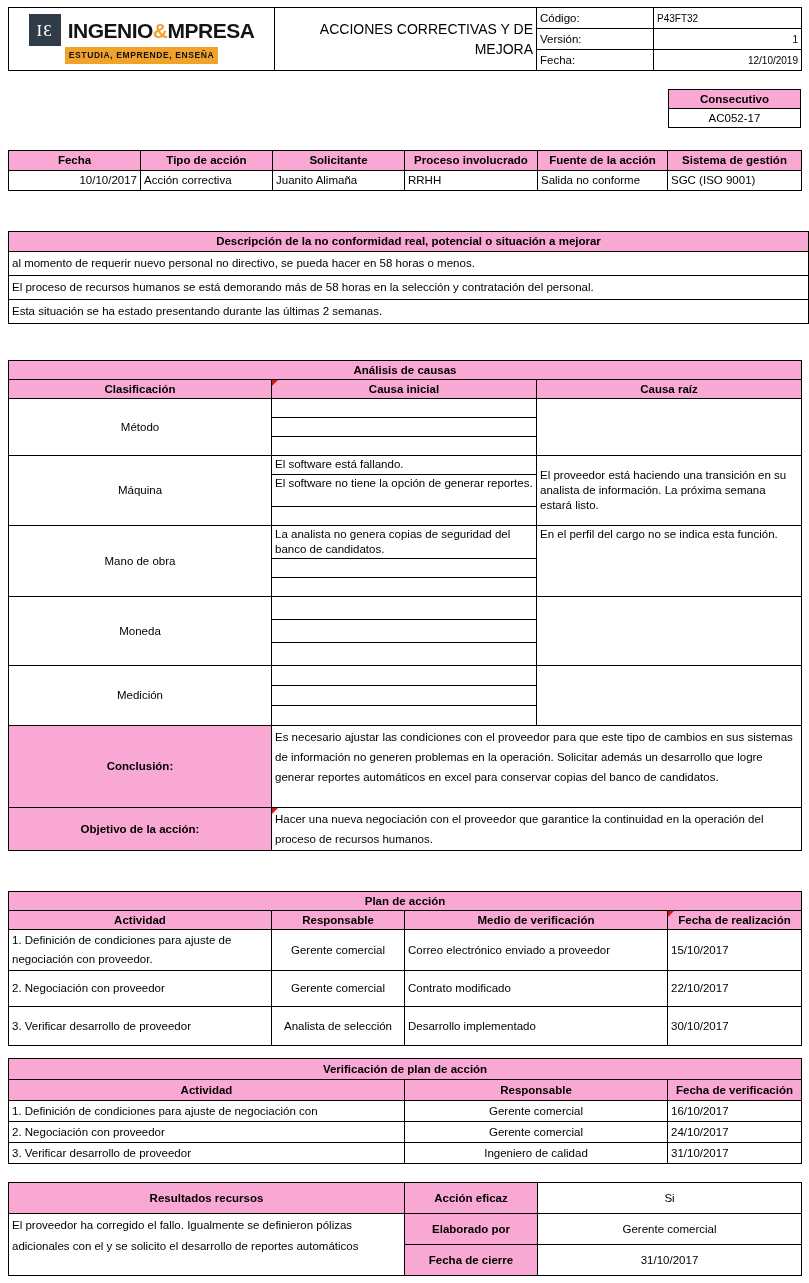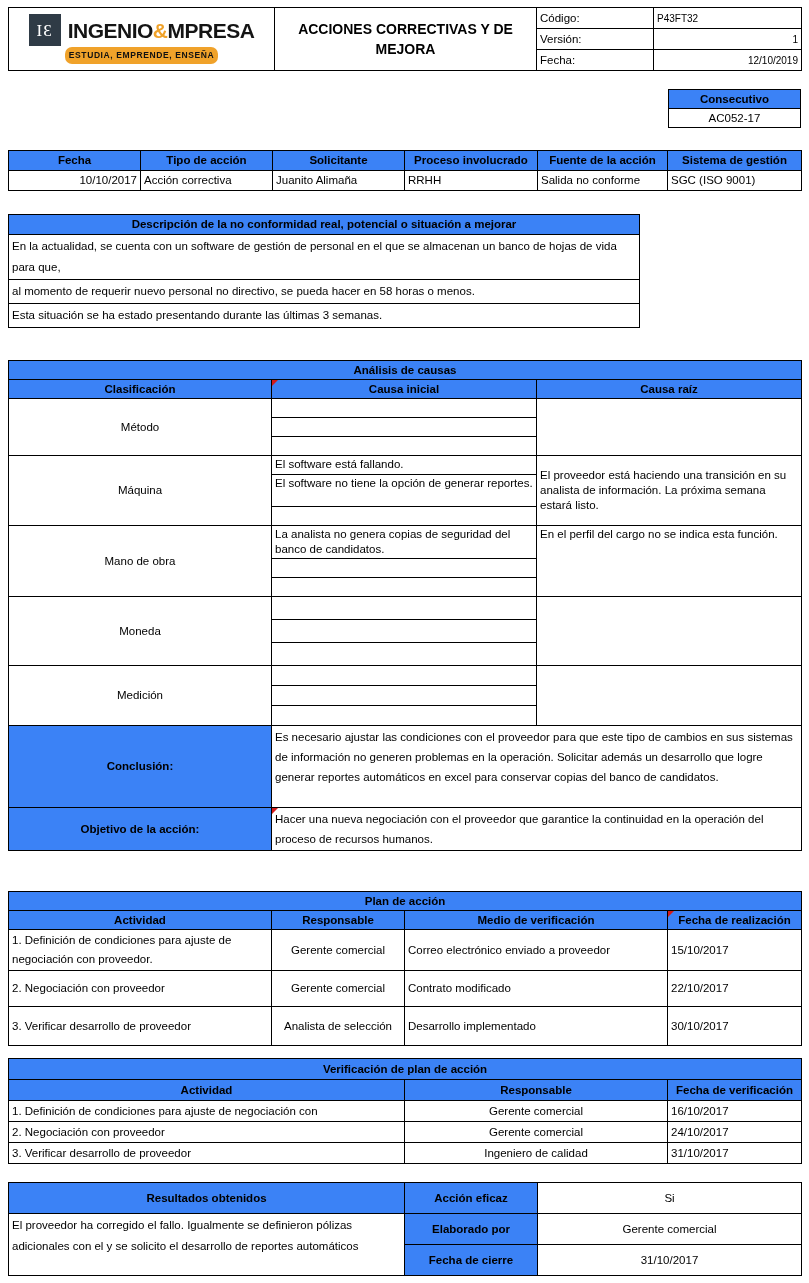--- a/index.html
+++ b/index.html
@@ -29,21 +29,21 @@
     padding: 1px 3px;
     font-size: 11.5px;
     font-weight: normal;
     vertical-align: top;
     line-height: 15px;
     background: #ffffff;
     box-sizing: border-box;
     overflow: hidden;
   }
   .hdr {
-    background: #3b82f6;
+    background: #f9a8d4;
     font-weight: bold;
     text-align: center;
     vertical-align: middle;
   }
   .ctr { text-align: center; vertical-align: middle; }
   .rgt { text-align: right; }
   .mid { vertical-align: middle; }
 
   
   .topwrap {
@@ -93,28 +93,28 @@
     white-space: nowrap;
   }
   .logo-amp { color: #f0a22a; }
   .logo-tag {
     background: #f0a22a;
     color: #111111;
     font-size: 8.5px;
     font-weight: bold;
     letter-spacing: 0.6px;
     padding: 1px 4px;
-    border-radius: 7px;
+    border-radius: 0;
     white-space: nowrap;
   }
   .doc-title {
     width: 262px;
-    font-weight: bold;
+    font-weight: normal;
     font-size: 14px;
-    text-align: center;
+    text-align: right;
     vertical-align: middle;
     line-height: 20px;
   }
   .meta-label { width: 117px; font-size: 11.5px; vertical-align: middle; }
   .meta-value { width: 148px; font-size: 10px; text-align: right; vertical-align: middle; }
   .meta-value.lft { text-align: left; }
 
   
   .consec {
     position: absolute;
@@ -130,22 +130,22 @@
     left: 8px;
     top: 150px;
     width: 793px;
   }
   .info td { height: 20px; }
 
   
   .desc {
     position: absolute;
     left: 8px;
-    top: 214px;
-    width: 632px;
+    top: 231px;
+    width: 801px;
   }
   .desc td { height: 20px; }
   .desc .body { line-height: 21px; }
 
   
   .causes {
     position: absolute;
     left: 8px;
     top: 360px;
     width: 793px;
@@ -261,27 +261,27 @@
     </tr>
   </tbody>
     </table>
 
   <table class="desc">
     <tbody>
         <tr>
       <td class="hdr">Descripción de la no conformidad real, potencial o situación a mejorar</td>
     </tr>
     <tr>
-      <td class="body">En la actualidad, se cuenta con un software de gestión de personal en el que se almacenan un banco de hojas de vida para que,</td>
-    </tr>
-    <tr>
       <td class="body">al momento de requerir nuevo personal no directivo, se pueda hacer en 58 horas o menos.</td>
     </tr>
     <tr>
-      <td class="body">Esta situación se ha estado presentando durante las últimas 3 semanas.</td>
+      <td class="body">El proceso de recursos humanos se está demorando más de 58 horas en la selección y contratación del personal.</td>
+    </tr>
+    <tr>
+      <td class="body">Esta situación se ha estado presentando durante las últimas 2 semanas.</td>
     </tr>
   </tbody>
     </table>
 
   <table class="causes">
     <colgroup>
       <col style="width:263px">
         <col style="width:265px">
         <col style="width:265px">
     </colgroup>
@@ -439,21 +439,21 @@
     </table>
 
   <table class="result">
     <colgroup>
       <col style="width:396px">
         <col style="width:133px">
         <col style="width:264px">
     </colgroup>
     <tbody>
         <tr>
-      <td class="hdr" style="height:31px">Resultados obtenidos</td>
+      <td class="hdr" style="height:31px">Resultados recursos</td>
       <td class="hdr">Acción eficaz</td>
       <td class="ctr">Si</td>
     </tr>
     <tr>
       <td rowspan="2" style="height:35px;line-height:21px">El proveedor ha corregido el fallo. Igualmente se definieron pólizas adicionales con el y se solicito el desarrollo de reportes automáticos</td>
       <td class="hdr" style="height:31px">Elaborado por</td>
       <td class="ctr">Gerente comercial</td>
     </tr>
     <tr>
       <td class="hdr" style="height:31px">Fecha de cierre</td>

